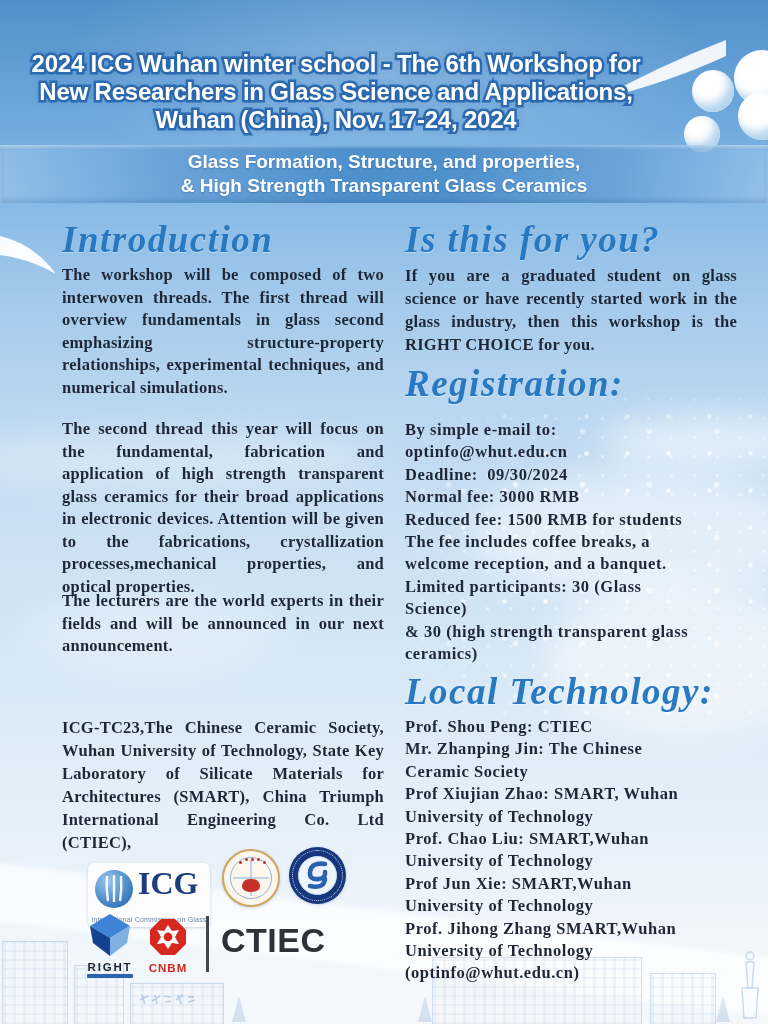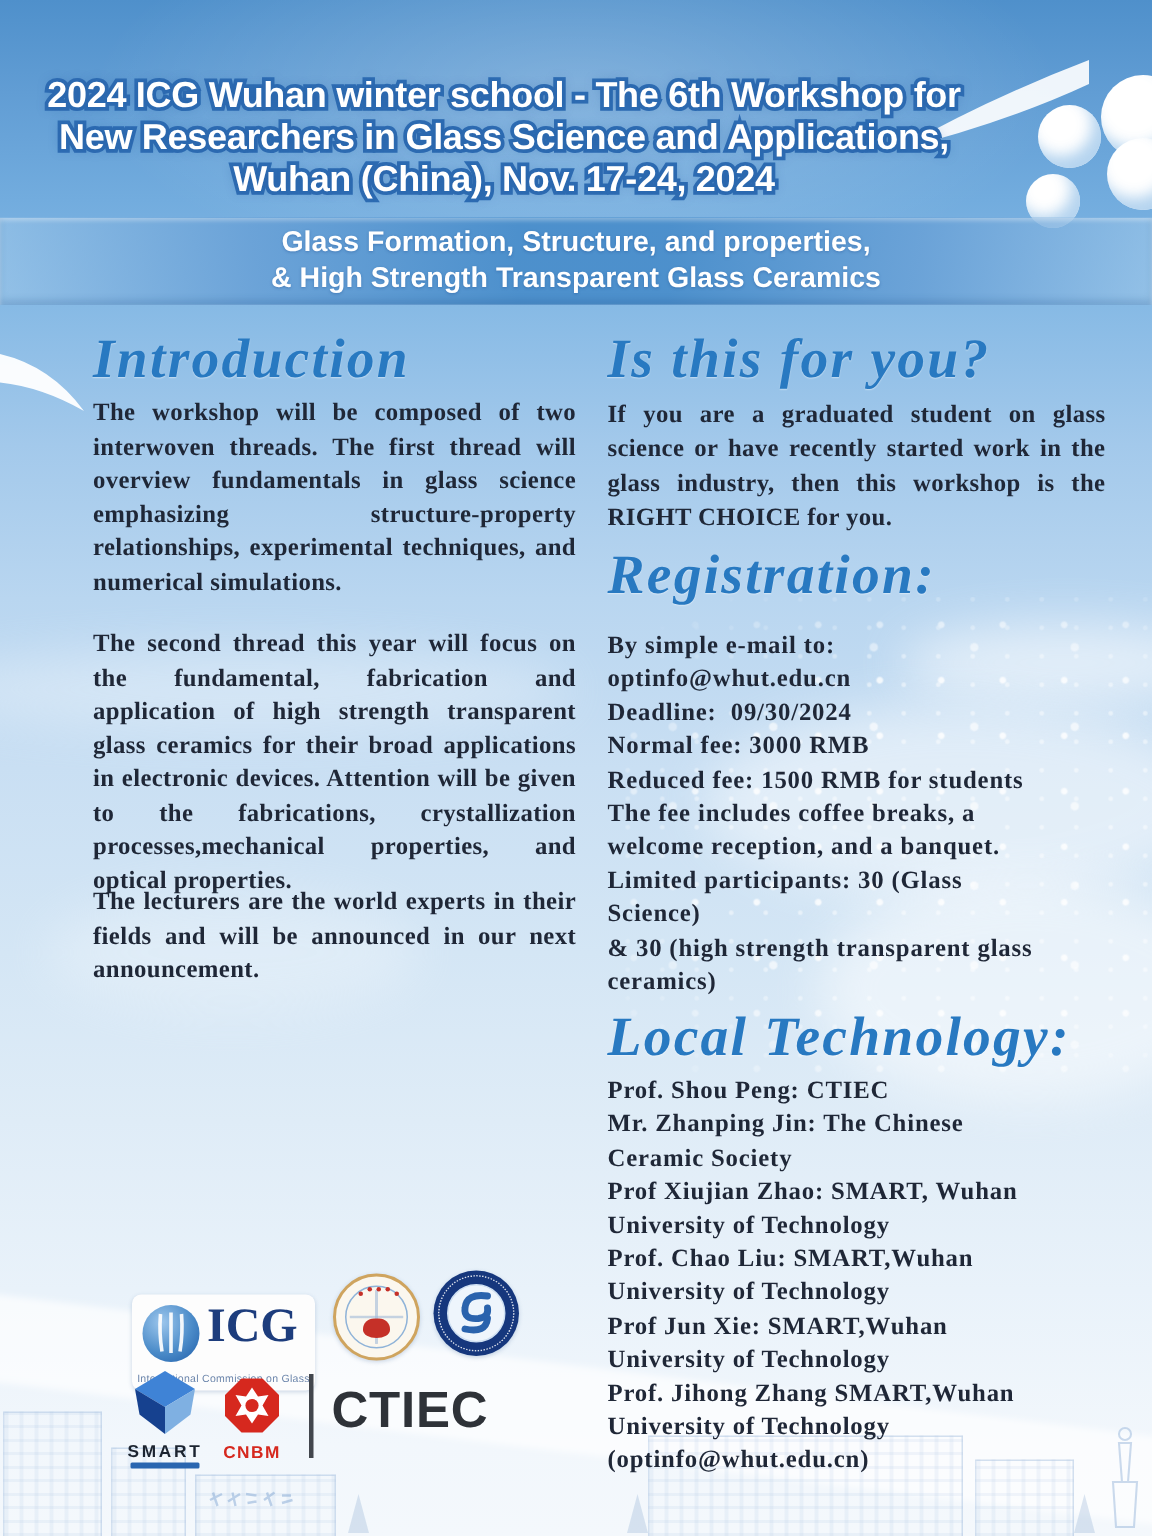--- a/index.html
+++ b/index.html
@@ -192,24 +192,25 @@
   </svg>
 
   <h1 class="title">2024 ICG Wuhan winter school - The 6th Workshop for
 New Researchers in Glass Science and Applications,
 Wuhan (China), Nov. 17-24, 2024</h1>
   <div class="band"></div>
   <div class="subtitle">Glass Formation, Structure, and properties,
 &amp; High Strength Transparent Glass Ceramics</div>
 
   <h2 class="h" style="left:62px;top:218px">Introduction</h2>
-  <p class="par just colL" style="top:264px">The workshop will be composed of two interwoven threads. The first thread will overview fundamentals in glass science emphasizing structure-property relationships, experimental techniques, and numerical simulations.</p>
+  <p class="par just colL" style="top:264px">The workshop will be composed of two interwoven threads. The first thread will overview fundamentals in glass second emphasizing structure-property relationships, experimental techniques, and numerical simulations.</p>
   <p class="par just colL" style="top:418px">The second thread this year will focus on the fundamental, fabrication and application of high strength transparent glass ceramics for their broad applications in electronic devices. Attention will be given to the fabrications, crystallization processes,mechanical properties, and optical properties.</p>
   <p class="par just colL" style="top:590px">The lecturers are the world experts in their fields and will be announced in our next announcement.</p>
 
+  <p class="par just colL" style="top:716px;line-height:23px">ICG-TC23,The Chinese Ceramic Society, Wuhan University of Technology, State Key Laboratory of Silicate Materials for Architectures (SMART), China Triumph International Engineering Co. Ltd (CTIEC),</p>
 
   <h2 class="h" style="left:405px;top:218px">Is this for you?</h2>
   <p class="par just colR" style="top:264px;line-height:23px">If you are a graduated student on glass science or have recently started work in the glass industry, then this workshop is the RIGHT CHOICE for you.</p>
 
   <h2 class="h" style="left:405px;top:362px">Registration:</h2>
   <p class="par lines colR" style="top:419px">By simple e-mail to:
 optinfo@whut.edu.cn
 Deadline:  09/30/2024
 Normal fee: 3000 RMB
 Reduced fee: 1500 RMB for students
@@ -260,21 +261,21 @@
       <path d="M27,8 Q13,6 12,16 Q11,24 21,23 Q28,22 27,16 M12,30 Q26,33 27,23" fill="none" stroke="#2a63ad" stroke-width="4.6" stroke-linecap="round"></path>
     </svg>
   </div>
 
   <div class="smart">
     <svg width="48" height="44" viewBox="0 0 48 44">
       <polygon points="24,1 44,13 24,25 4,13" fill="#3f83d6"></polygon>
       <polygon points="4,13 24,25 24,43 7,30" fill="#16418f"></polygon>
       <polygon points="44,13 24,25 24,43 41,30" fill="#7fb0e2"></polygon>
     </svg>
-    <div class="lbl">SMART</div>
+    <div class="lbl">RIGHT</div>
     <div class="bar"></div>
   </div>
   <div class="cnbm">
     <svg width="38" height="38" viewBox="0 0 38 38">
       <polygon points="12,1 26,1 37,12 37,26 26,37 12,37 1,26 1,12" fill="#d6281e"></polygon>
       <path d="M19,7 L23,13 L30,12 L26,19 L30,26 L23,25 L19,31 L15,25 L8,26 L12,19 L8,12 L15,13 Z" fill="#ffffff"></path>
       <circle cx="19" cy="19" r="4.4" fill="#d6281e"></circle>
     </svg>
     <div class="lbl">CNBM</div>
   </div>

